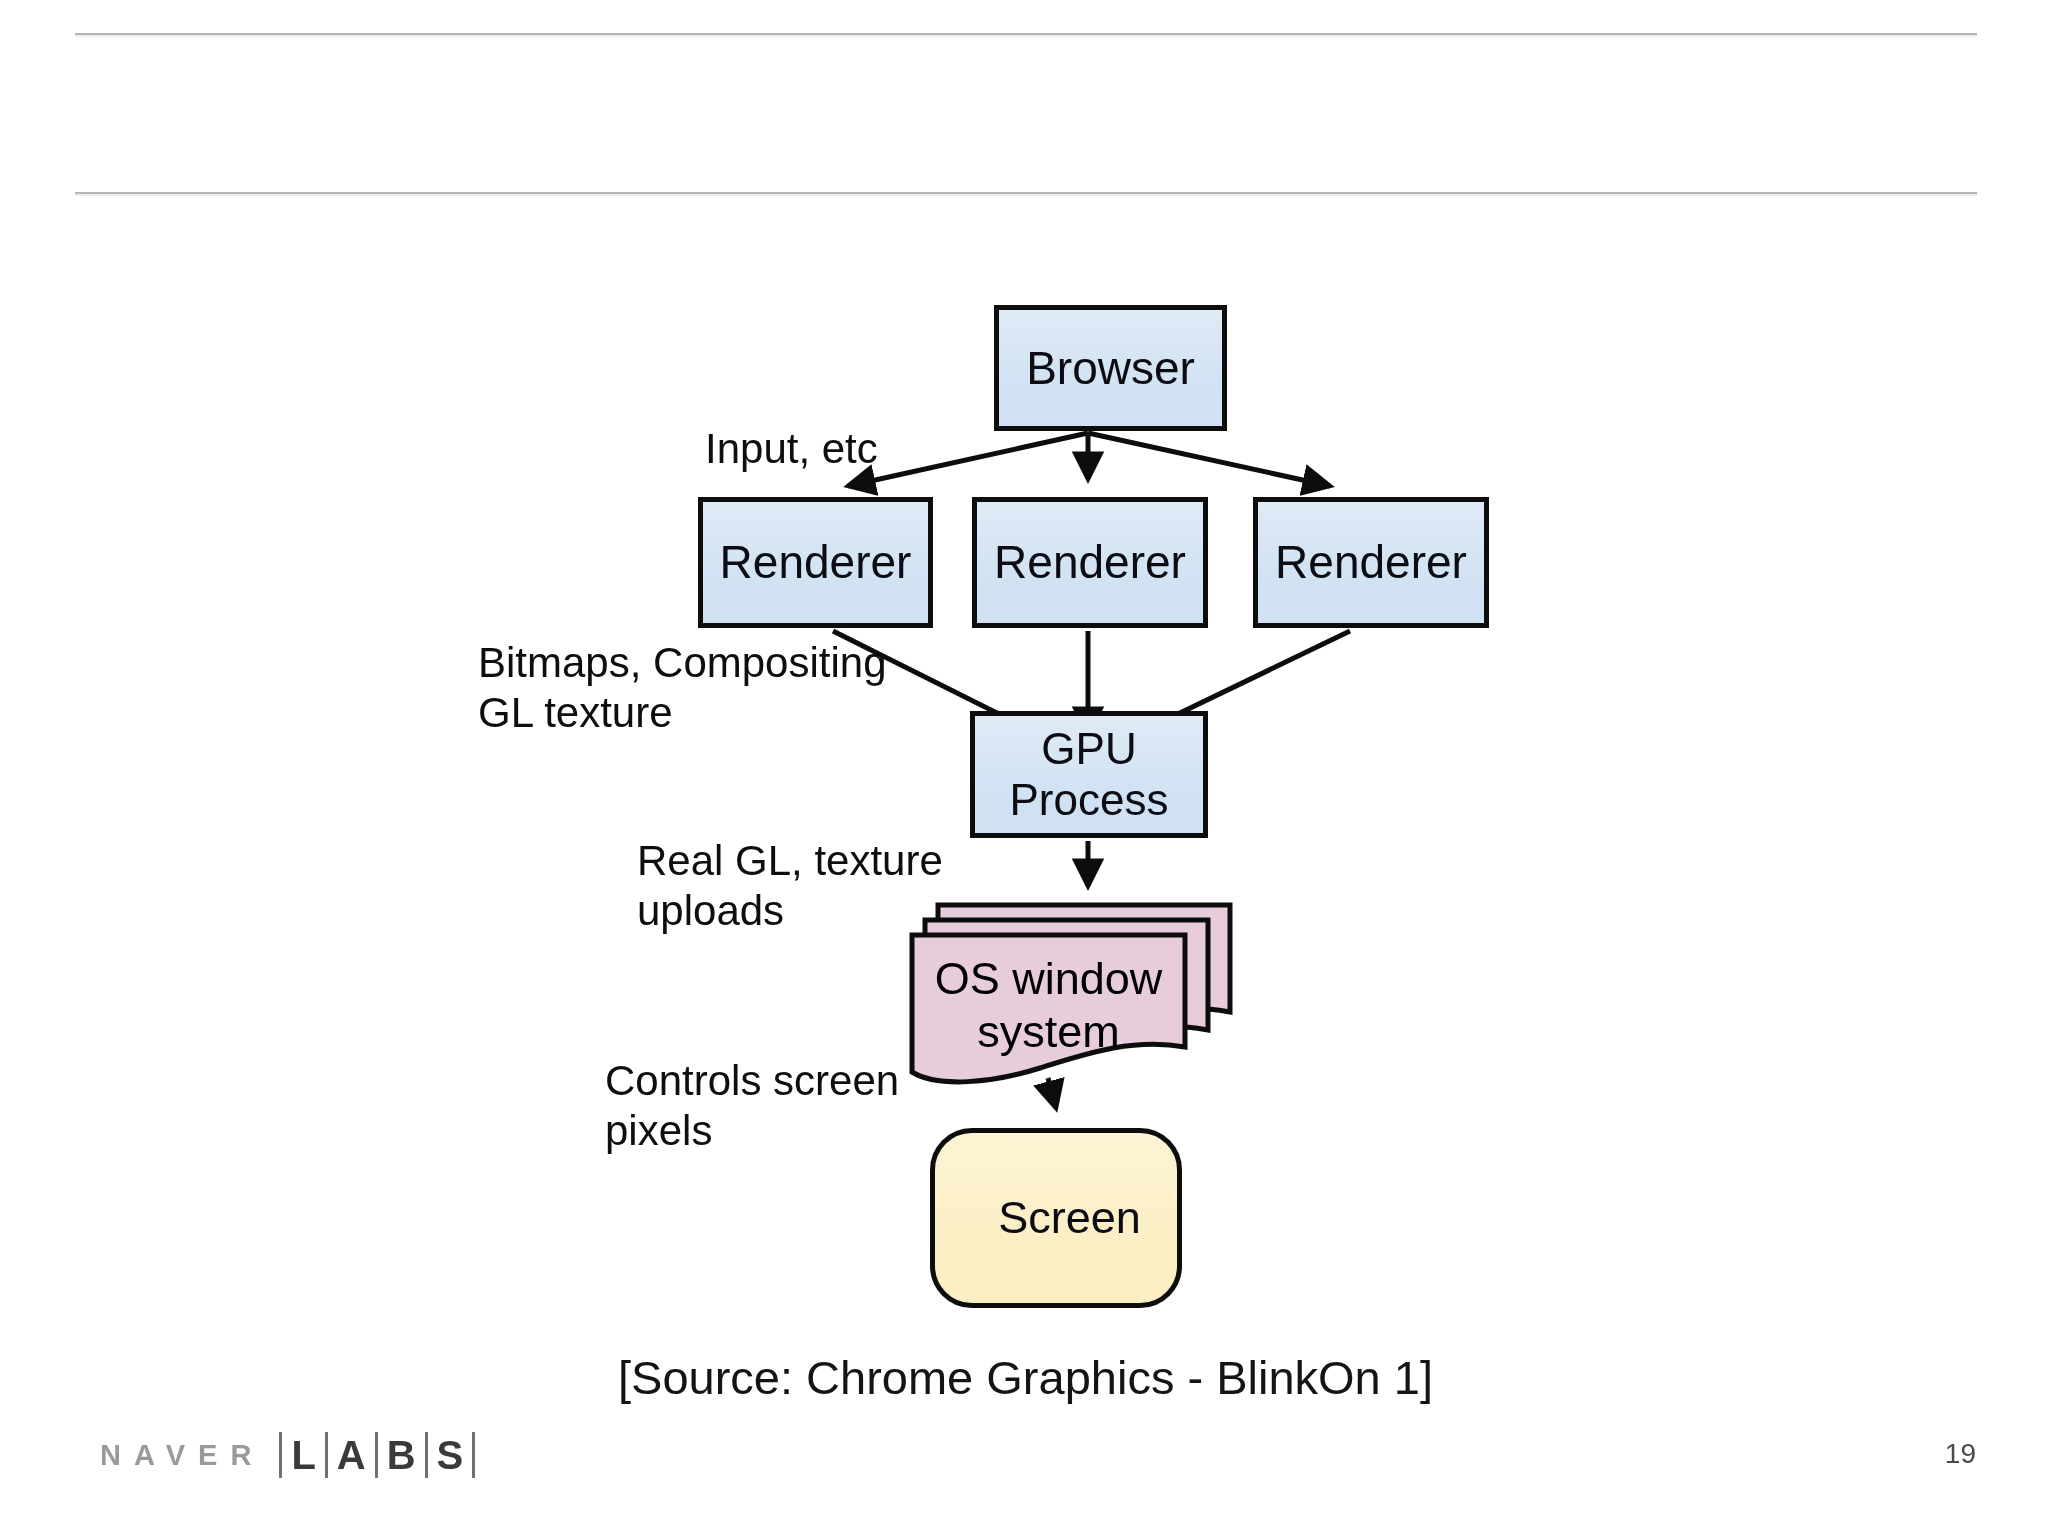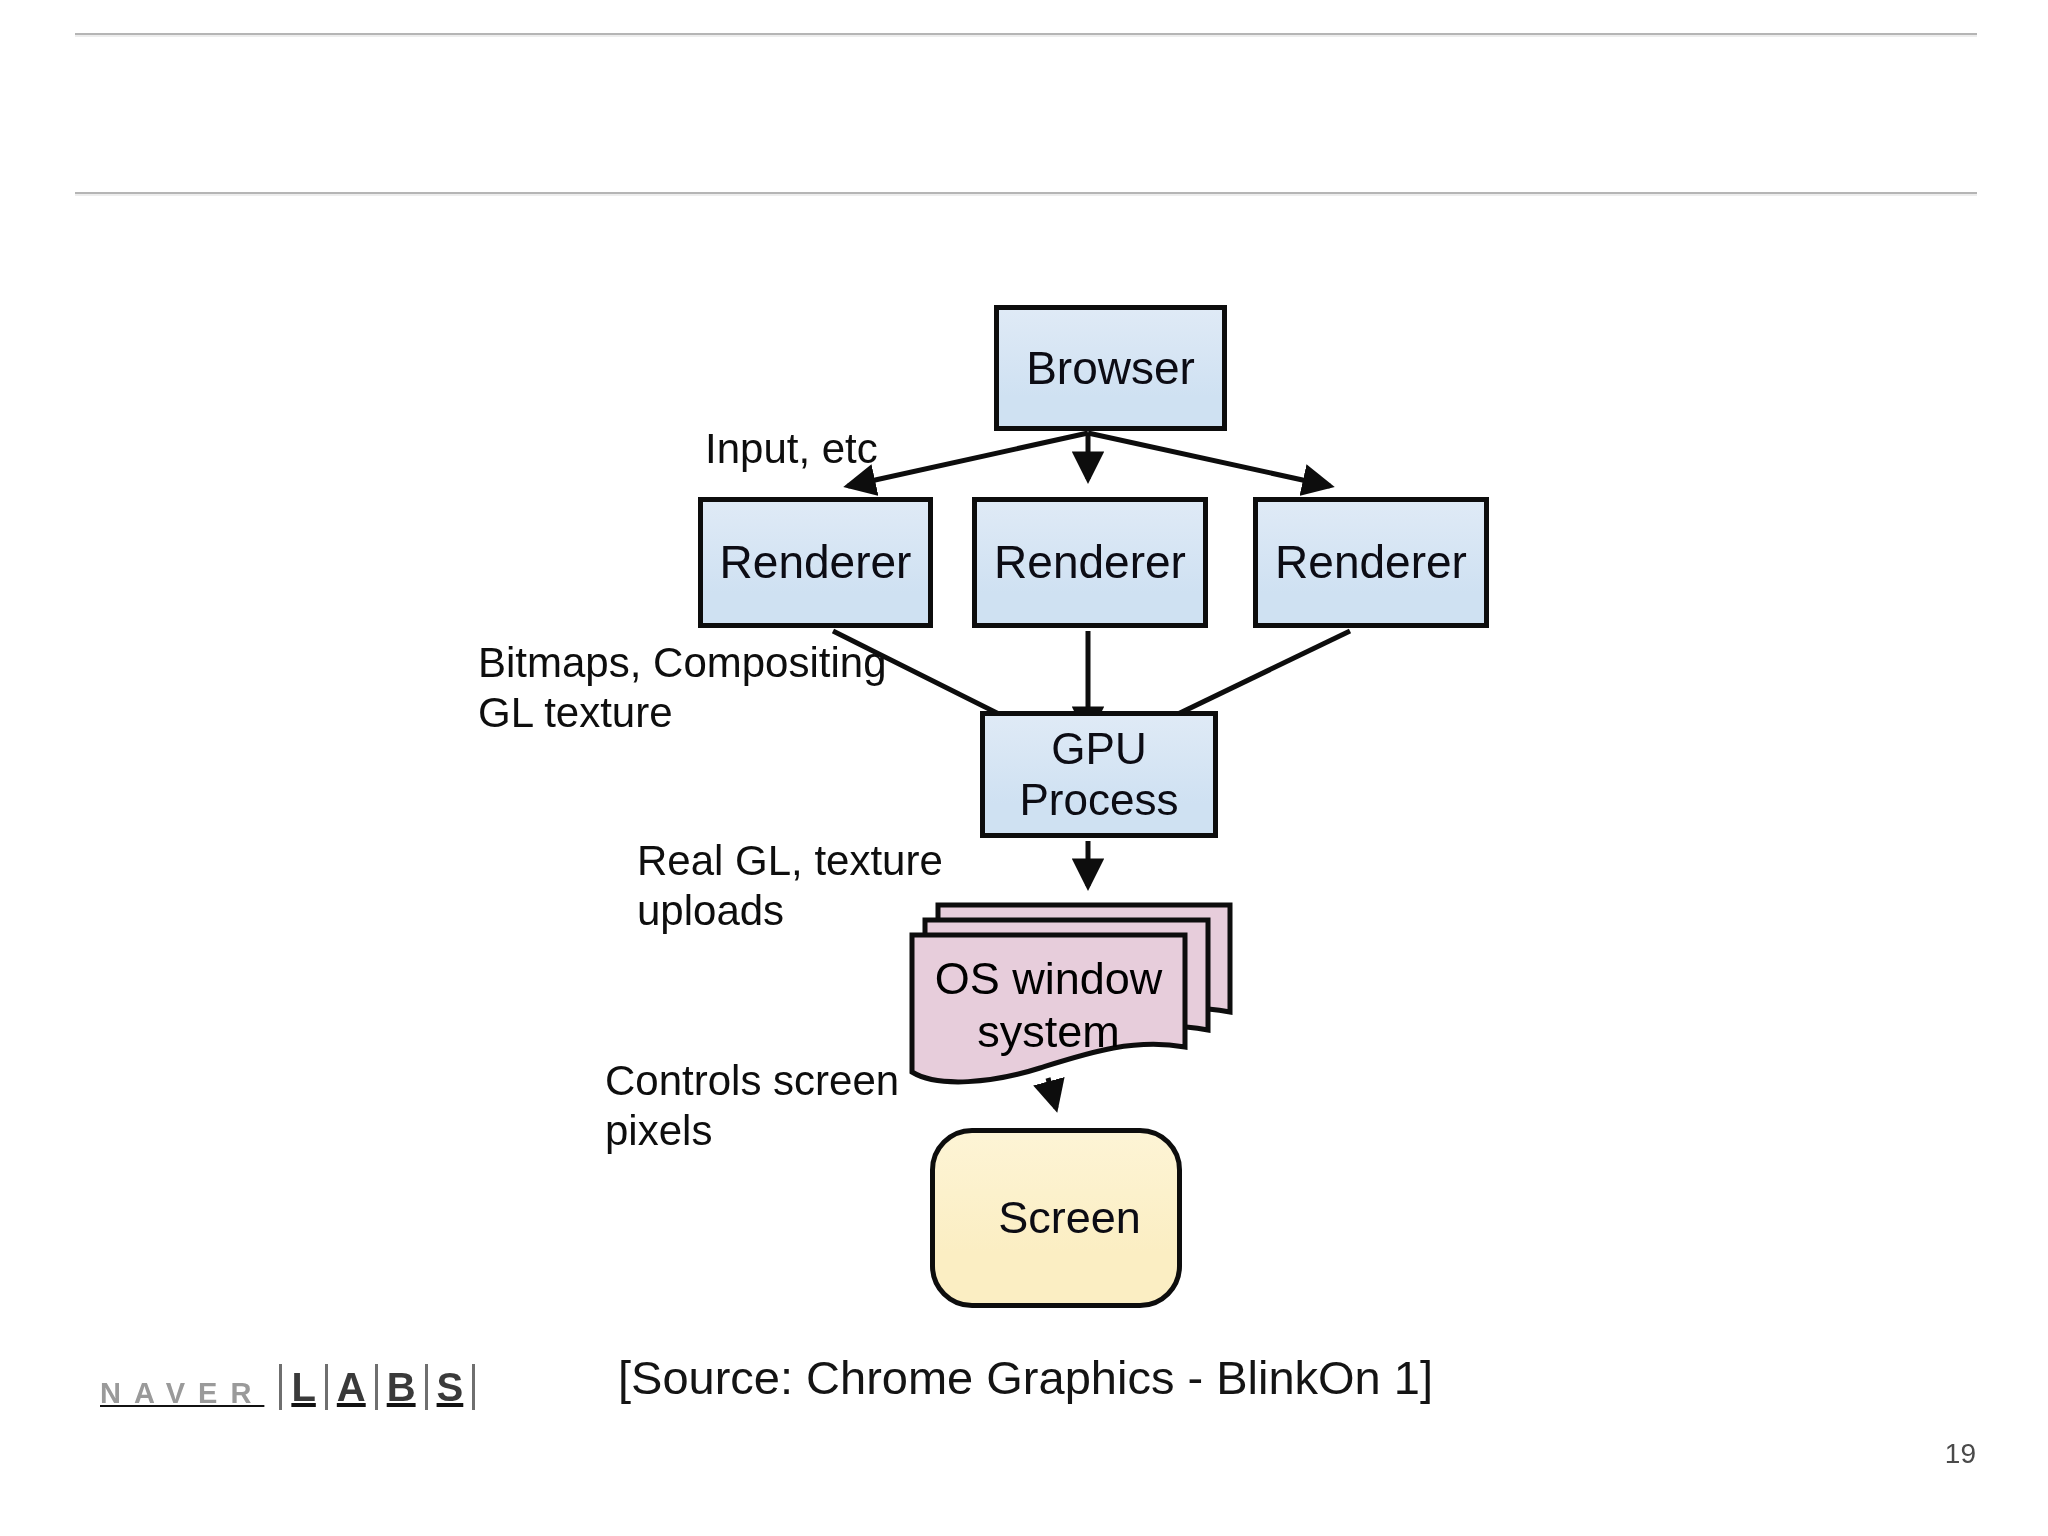--- a/index.html
+++ b/index.html
@@ -17,36 +17,36 @@
   svg.diagram-lines{position:absolute;left:0;top:0;}
   .node{
     position:absolute;display:flex;align-items:center;justify-content:center;text-align:center;
     background:linear-gradient(180deg,#dfeaf6 0%,var(--process-fill) 75%);
     border:5px solid #0d0d0d;box-sizing:border-box;font-size:46px;line-height:1.15;color:#0c0c14;
   }
   .node.browser{left:994px;top:305px;width:233px;height:126px;}
   .node.renderer-left{left:698px;top:497px;width:235px;height:131px;}
   .node.renderer-center{left:972px;top:497px;width:236px;height:131px;}
   .node.renderer-right{left:1253px;top:497px;width:236px;height:131px;}
-  .node.gpu{left:970px;top:711px;width:238px;height:127px;font-size:44px;padding:0 24px;margin-left:10px;}
+  .node.gpu{left:970px;top:711px;width:238px;height:127px;font-size:44px;padding:0 24px;}
   .node.screen{
     left:930px;top:1128px;width:252px;height:180px;border-radius:42px;
     background:linear-gradient(180deg,#fdf4d5 0%,var(--terminator-fill) 70%);font-size:45px;padding-left:27px;
   }
   .os-label{
     position:absolute;left:912px;top:952px;width:273px;text-align:center;
     font-size:45px;line-height:1.18;color:#000000;
   }
   .edge-label{position:absolute;font-size:42px;line-height:1.2;color:#0e0e0e;}
   .edge-label.input{left:705px;top:424px;width:200px;}
   .edge-label.bitmaps{left:478px;top:638px;width:440px;}
   .edge-label.realgl{left:637px;top:836px;width:340px;}
   .edge-label.controls{left:605px;top:1056px;width:330px;}
   .source-caption{position:absolute;left:618px;top:1350px;font-size:47px;color:#141414;white-space:nowrap;}
-  .footer-logo{position:absolute;left:100px;top:1364px;display:flex;align-items:flex-end;height:46px;text-decoration:underline;}
+  .footer-logo{position:absolute;left:100px;top:1432px;display:flex;align-items:center;height:46px;}
   .footer-logo .naver{font-size:29px;font-weight:600;letter-spacing:13px;color:#9a9a9a;margin-right:6px;}
   .footer-logo .bar{width:3px;height:46px;background:#6f6f6f;margin:0 9px;}
   .footer-logo .labs-letter{font-size:40px;font-weight:700;color:#3a3a3a;}
   .page-number{position:absolute;right:72px;top:1438px;font-size:28px;color:#4a4a4a;}
 </style>
 </head>
 <body>
 
 <div class="slide">
 

